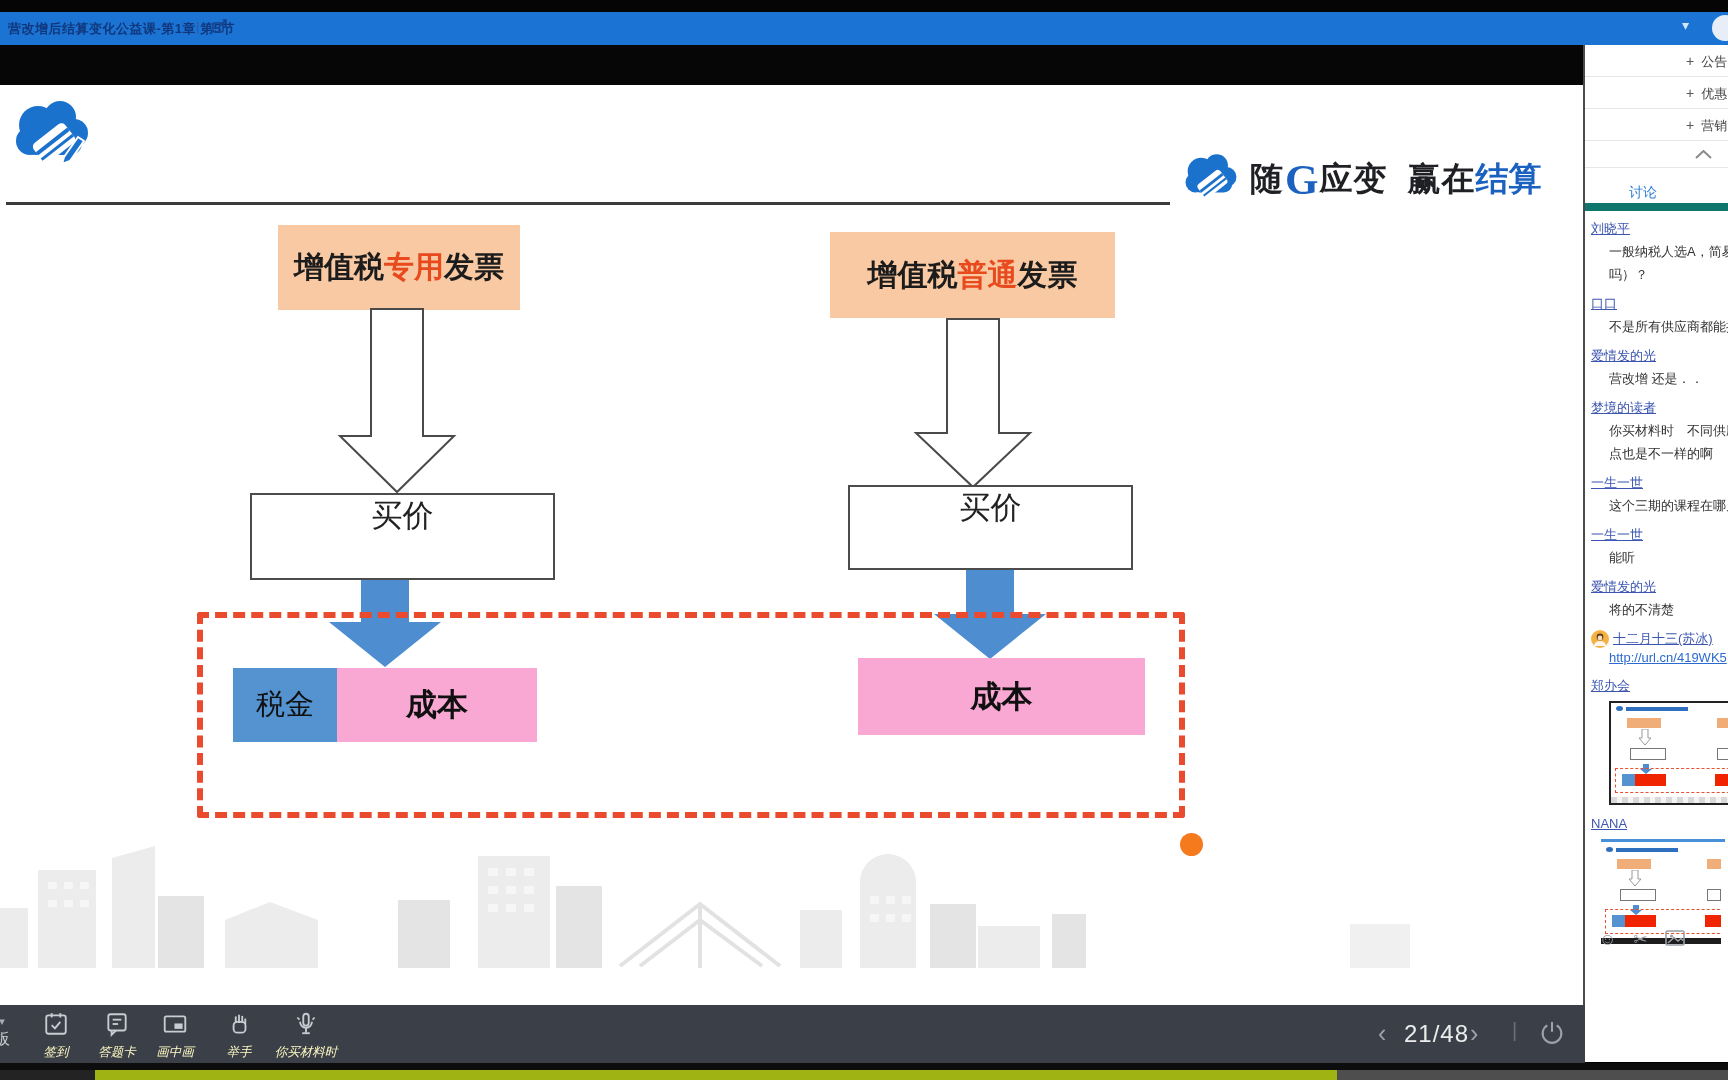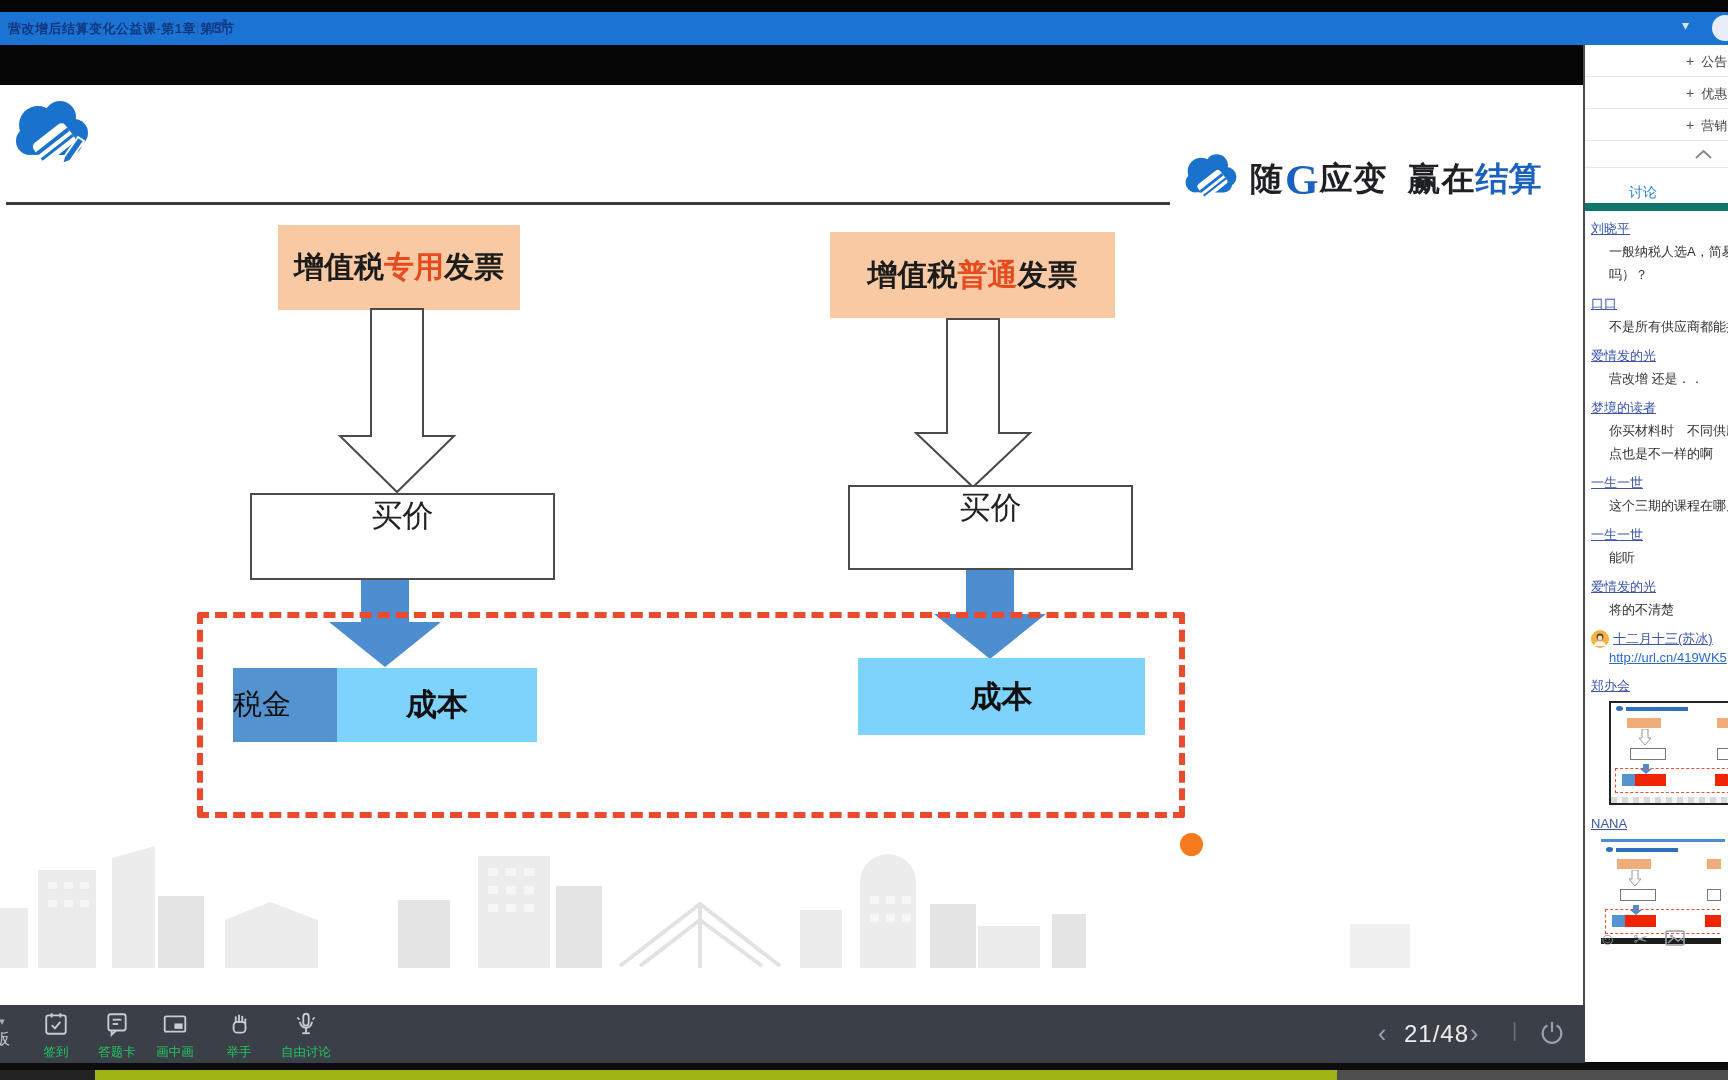--- a/index.html
+++ b/index.html
@@ -28,22 +28,22 @@
   .brand .bt { font-size:33px; font-weight:bold; color:#1f2024; letter-spacing:1px; }
   .brand .bg { font-size:43px; font-weight:bold; color:#1b62c0; font-family:"Liberation Serif",serif; margin:0 1px; }
   .brand .bb { font-size:33px; font-weight:bold; color:#1b62c0; }
   .brand .sp { width:20px; }
 
   .peach { background:#f8c9a2; display:flex; align-items:center; justify-content:center;
            font-size:30px; font-weight:bold; color:#1c1c1c; }
   .peach .em { color:#e8491d; }
   .wbox { background:#fff; border:2px solid #4c4c4c; display:flex; align-items:flex-start; justify-content:center;
           font-size:31px; color:#222; }
-  .taxbox { background:#5593d0; display:flex; align-items:center; font-size:29px; color:#101010; }
-  .costbox { background:#7dd3fc; display:flex; align-items:center; justify-content:center; font-size:31px; font-weight:bold; color:#101010; }
+  .taxbox { background:#5593d0; display:flex; align-items:center; justify-content:center; font-size:29px; color:#101010; }
+  .costbox { background:#f9a8d4; display:flex; align-items:center; justify-content:center; font-size:31px; font-weight:bold; color:#101010; }
   .dashed { left:197px; top:567px; width:988px; height:206px; border:6px dashed #ea4a2e; border-radius:3px; }
   .dot { left:1180px; top:788px; width:23px; height:23px; border-radius:50%; background:#f5791d; }
 
   
   .sidebar { left:1583px; top:45px; width:145px; height:1017px; background:#fff; border-left:2px solid #4a4a4a; overflow:hidden; }
   .side-row { position:relative; height:32px; border-bottom:1px solid #e6e6e6; }
   .side-row .inner { position:absolute; left:101px; top:8px; font-size:13px; color:#444; white-space:nowrap; }
   .side-row .plus { color:#555; margin-right:7px; font-size:14px; }
   .chev-row { position:relative; height:27px; border-bottom:1px solid #e6e6e6; }
   .chev-row svg { position:absolute; left:110px; top:9px; }
@@ -73,21 +73,21 @@
   .mini .m-dash { position:absolute; left:4px; top:65px; width:120px; height:25px; border:1px dashed #e85030; }
   .mini .m-sky { position:absolute; left:0; bottom:0; width:100%; height:6px;
                  background:repeating-linear-gradient(90deg,#d9d9d9 0 6px,#f4f4f4 6px 11px); }
   .mini .m-black { position:absolute; left:0; bottom:0; width:100%; height:6px; background:#1d1d1d; }
   .chat-icons { position:absolute; left:14px; bottom:112px; display:flex; align-items:center; gap:17px; color:#9aa0a6; }
   .chat-icons .glyph { font-size:17px; }
 
   
   .toolbar { left:0; top:1005px; width:1585px; height:58px; background:#3b4048; overflow:hidden; }
   .tb-item { position:absolute; top:6px; text-align:center; color:#c9cdd3; }
-  .tb-item .lbl { display:block; font-size:12.5px; margin-top:3px; color:#22c55e; }
+  .tb-item .lbl { display:block; font-size:12.5px; margin-top:3px; color:#fef9c3;font-style:italic; }
   .tb-cut { position:absolute; left:-8px; top:6px; text-align:center; color:#c9cdd3; width:20px; overflow:visible; }
   .nav-arrow { position:absolute; top:14px; font-size:25px; color:#9ba1aa; }
   .nav-page { position:absolute; left:1404px; top:15px; font-size:24px; font-weight:normal; color:#ececec; letter-spacing:1px; }
   .nav-sep { position:absolute; left:1512px; top:14px; font-size:20px; color:#6b7077; }
   .power { position:absolute; left:1538px; top:14px; }
 
   
   .strip-black { left:0; top:1063px; width:1728px; height:7px; background:#0d0d0d; }
   .strip-row { left:0; top:1070px; width:1728px; height:10px; background:#232323; }
   .progress-green { position:absolute; left:95px; top:0; width:1242px; height:10px; background:#9fb412; }
@@ -418,21 +418,21 @@
     </div>
     <div class="tb-item" style="left:272px; width:68px;">
       <svg width="26" height="26" viewBox="0 0 24 24">
           <rect x="9.5" y="2.5" width="5" height="11" rx="2.5" fill="none" stroke="#c9cdd3" stroke-width="1.7"></rect>
           <path d="M6.5 10 a5.5 5.5 0 0 0 11 0" fill="none" stroke="#c9cdd3" stroke-width="1.7"></path>
           <line x1="12" y1="15.5" x2="12" y2="20" stroke="#c9cdd3" stroke-width="1.7"></line>
           <line x1="8.5" y1="20.5" x2="15.5" y2="20.5" stroke="#c9cdd3" stroke-width="1.7"></line>
           <line x1="4" y1="6" x2="6" y2="8" stroke="#c9cdd3" stroke-width="1.5"></line>
           <line x1="20" y1="6" x2="18" y2="8" stroke="#c9cdd3" stroke-width="1.5"></line>
         </svg>
-      <span class="lbl">自由讨论</span>
+      <span class="lbl">你买材料时</span>
     </div>
 
     <span class="nav-arrow" style="left:1378px;">‹</span>
     <span class="nav-page">21/48</span>
     <span class="nav-arrow" style="left:1470px;">›</span>
     <span class="nav-sep">|</span>
     <span class="power">
       <svg width="28" height="28" viewBox="0 0 24 24">
           <path d="M8 5.5 a8 8 0 1 0 8 0" fill="none" stroke="#9ba1aa" stroke-width="1.8"></path>
           <line x1="12" y1="2.5" x2="12" y2="11" stroke="#9ba1aa" stroke-width="1.8"></line>

